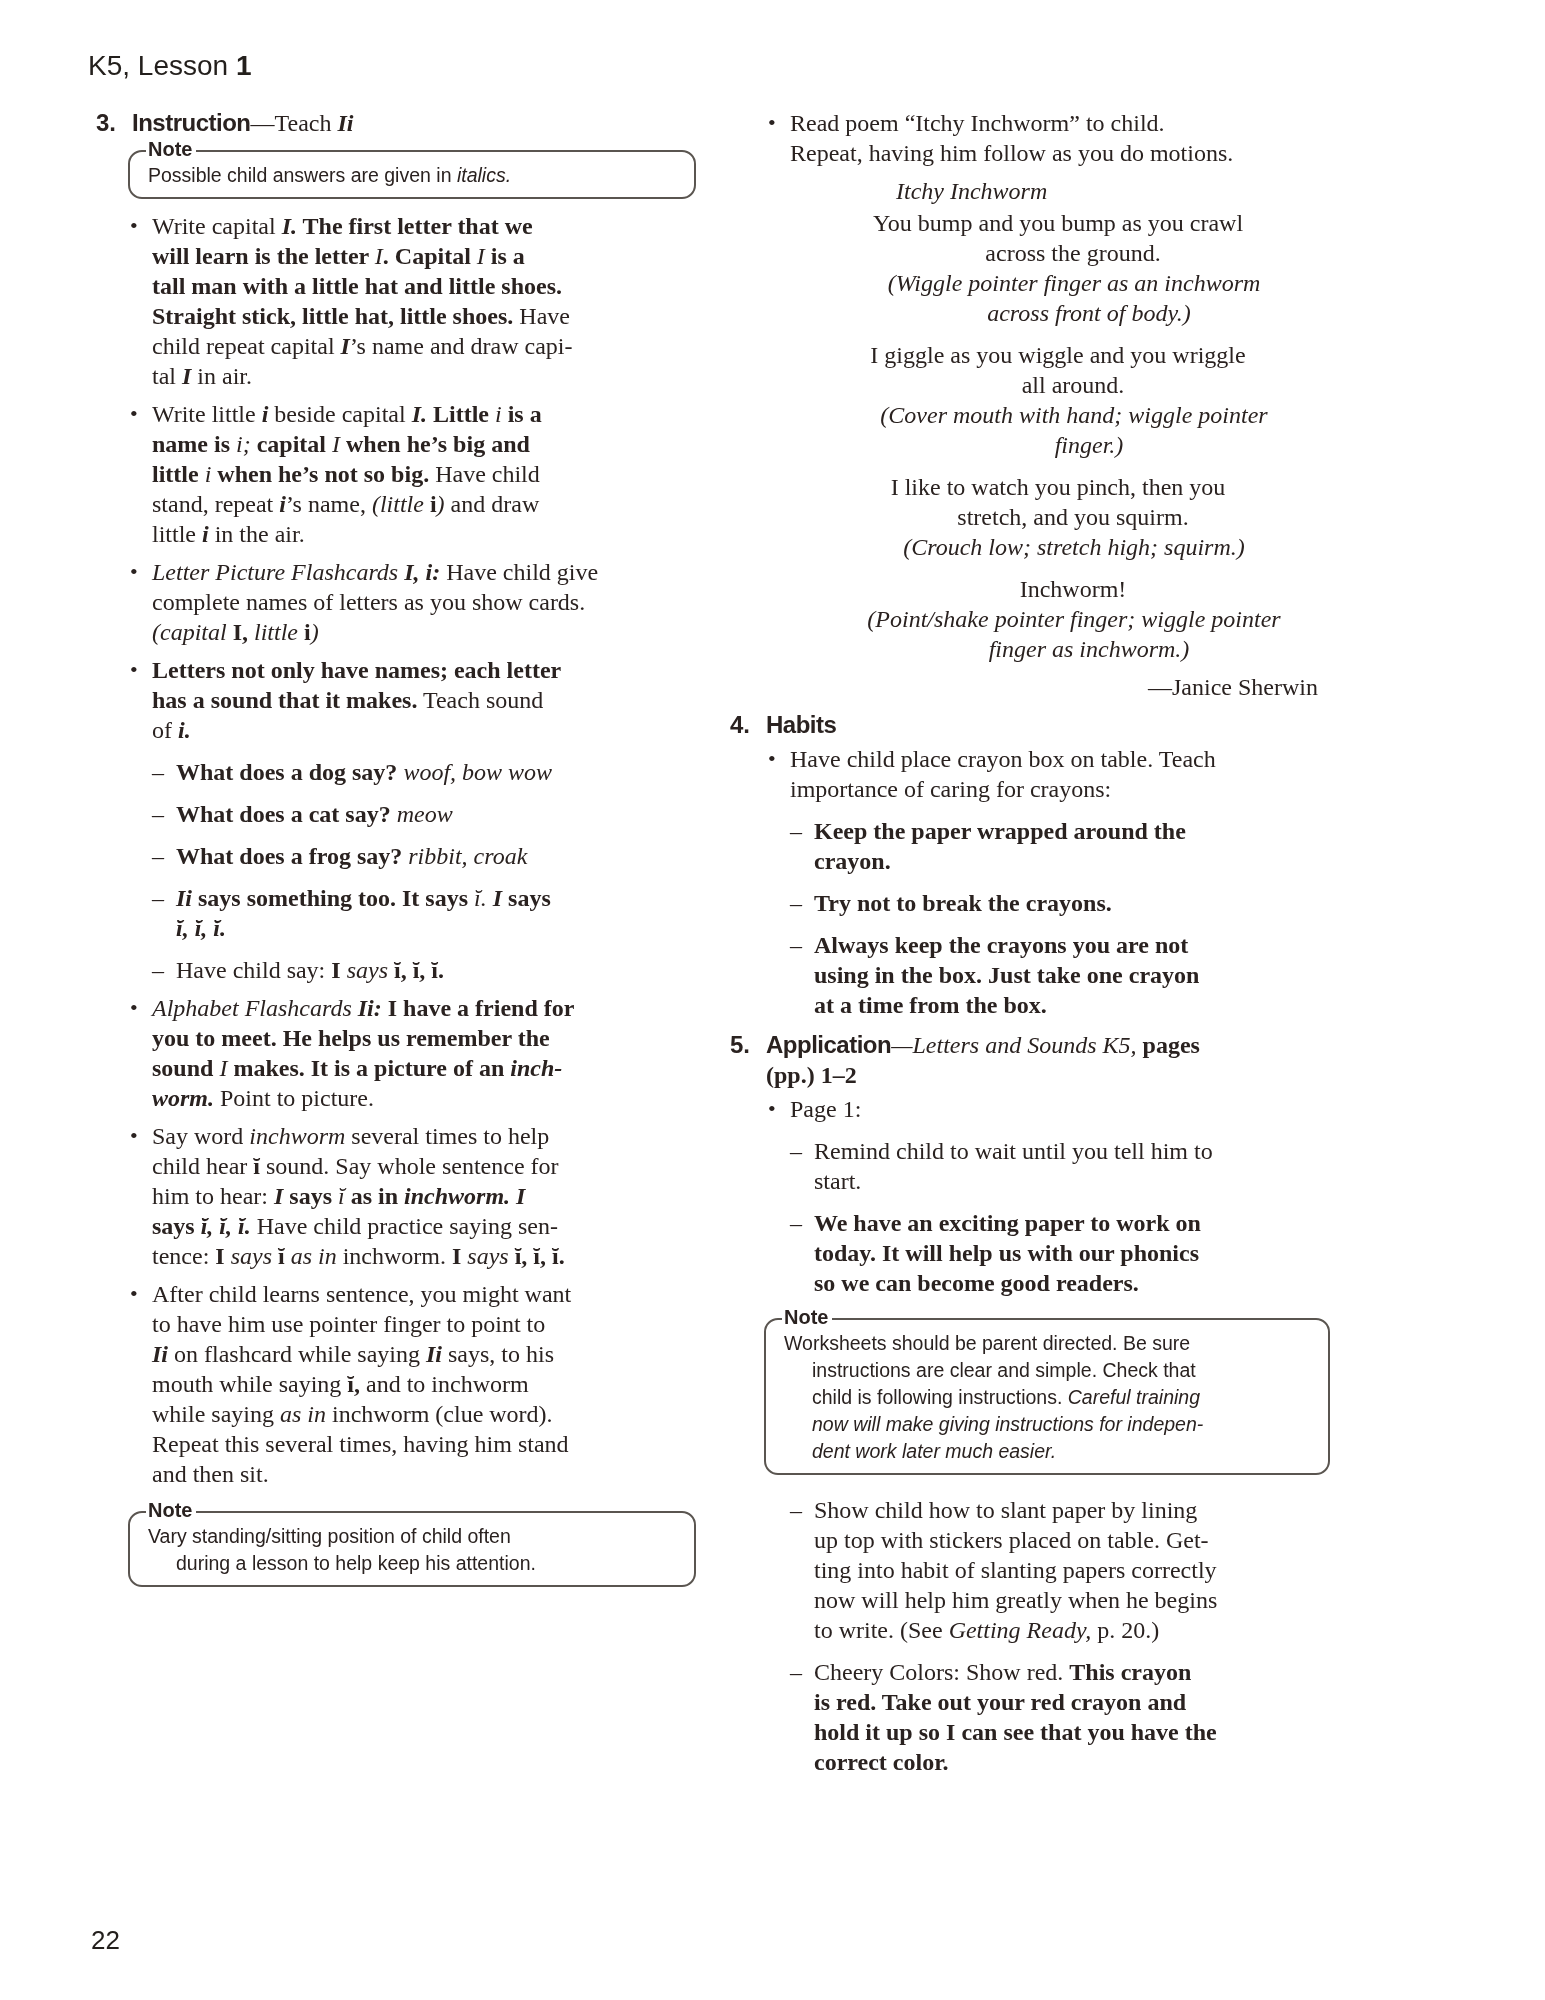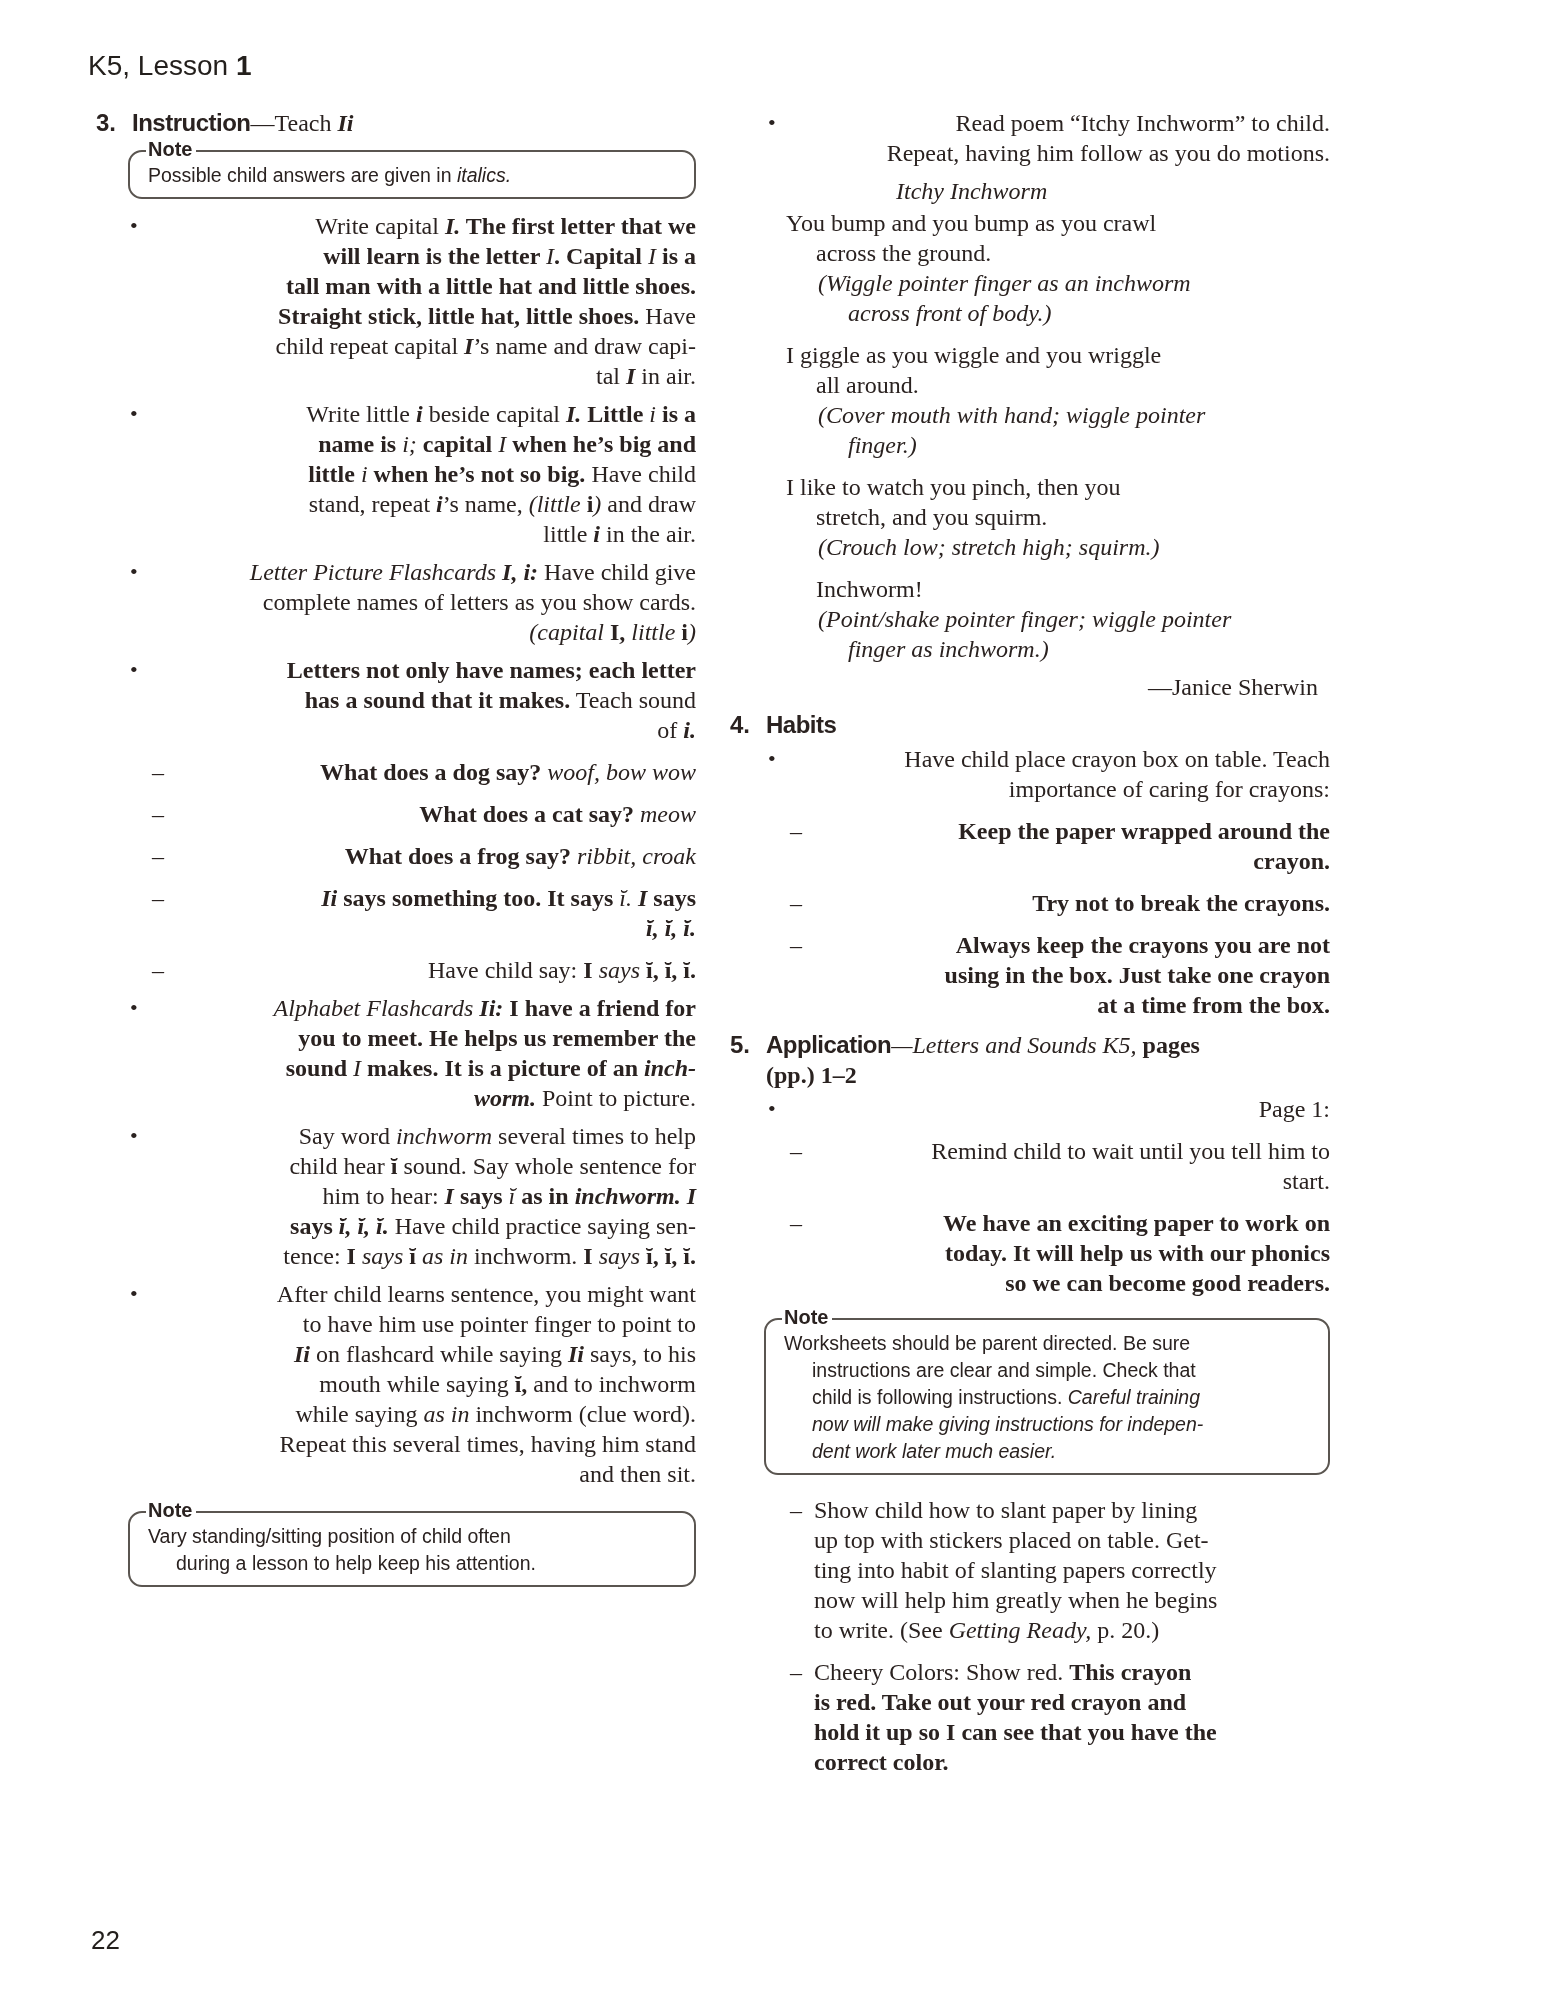--- a/index.html
+++ b/index.html
@@ -44,42 +44,42 @@
   .note .note-label {
     position: absolute; left: 16px; top: -15px; background: #fff;
     font-weight: bold; font-size: 20px; padding: 0 4px 0 2px; line-height: 24px;
   }
   .note .note-line { display: block; }
   .note .note-line.indent { padding-left: 28px; }
 
   ul.bullets { list-style: none; margin: 0; padding: 0 0 0 32px; }
   ul.bullets > li {
     position: relative; padding-left: 24px; margin: 0 0 8px 0;
-    font-size: 24px; line-height: 30px; text-align: right;
+    font-size: 24px; line-height: 30px;
   }
   ul.bullets > li::before {
     content: "\2022"; position: absolute; left: 2px; top: 0;
     font-size: 22px;
   }
   .line { display: block; white-space: nowrap; }
   ul.dashes { list-style: none; margin: 2px 0 0 0; padding: 0; }
   ul.dashes > li {
     position: relative; padding-left: 24px; font-size: 24px; line-height: 30px;
     margin: 12px 0 2px 0;
   }
   ul.dashes > li::before {
     content: "\2013"; position: absolute; left: 0; top: 0; font-weight: normal;
   }
   .b { font-weight: bold; }
   .i { font-style: italic; }
   .bi { font-weight: bold; font-style: italic; }
 
   .poem { margin: 8px 0 8px 56px; font-size: 24px; line-height: 30px; }
   .poem .poem-title { font-style: italic; padding-left: 110px; margin-bottom: 2px; }
-  .stanza { margin-bottom: 12px; }
+  .stanza { margin-bottom: 12px; text-align: center; }
   .poem .pl { display: block; white-space: nowrap; }
   .poem .pl.cont { padding-left: 30px; }
   .poem .motion { font-style: italic; margin-left: 32px; }
   .poem .author { text-align: right; padding-right: 12px; margin-top: -4px; }
 
   .sub-indent { padding-left: 56px; }
 </style>
 </head>
 <body>
 

